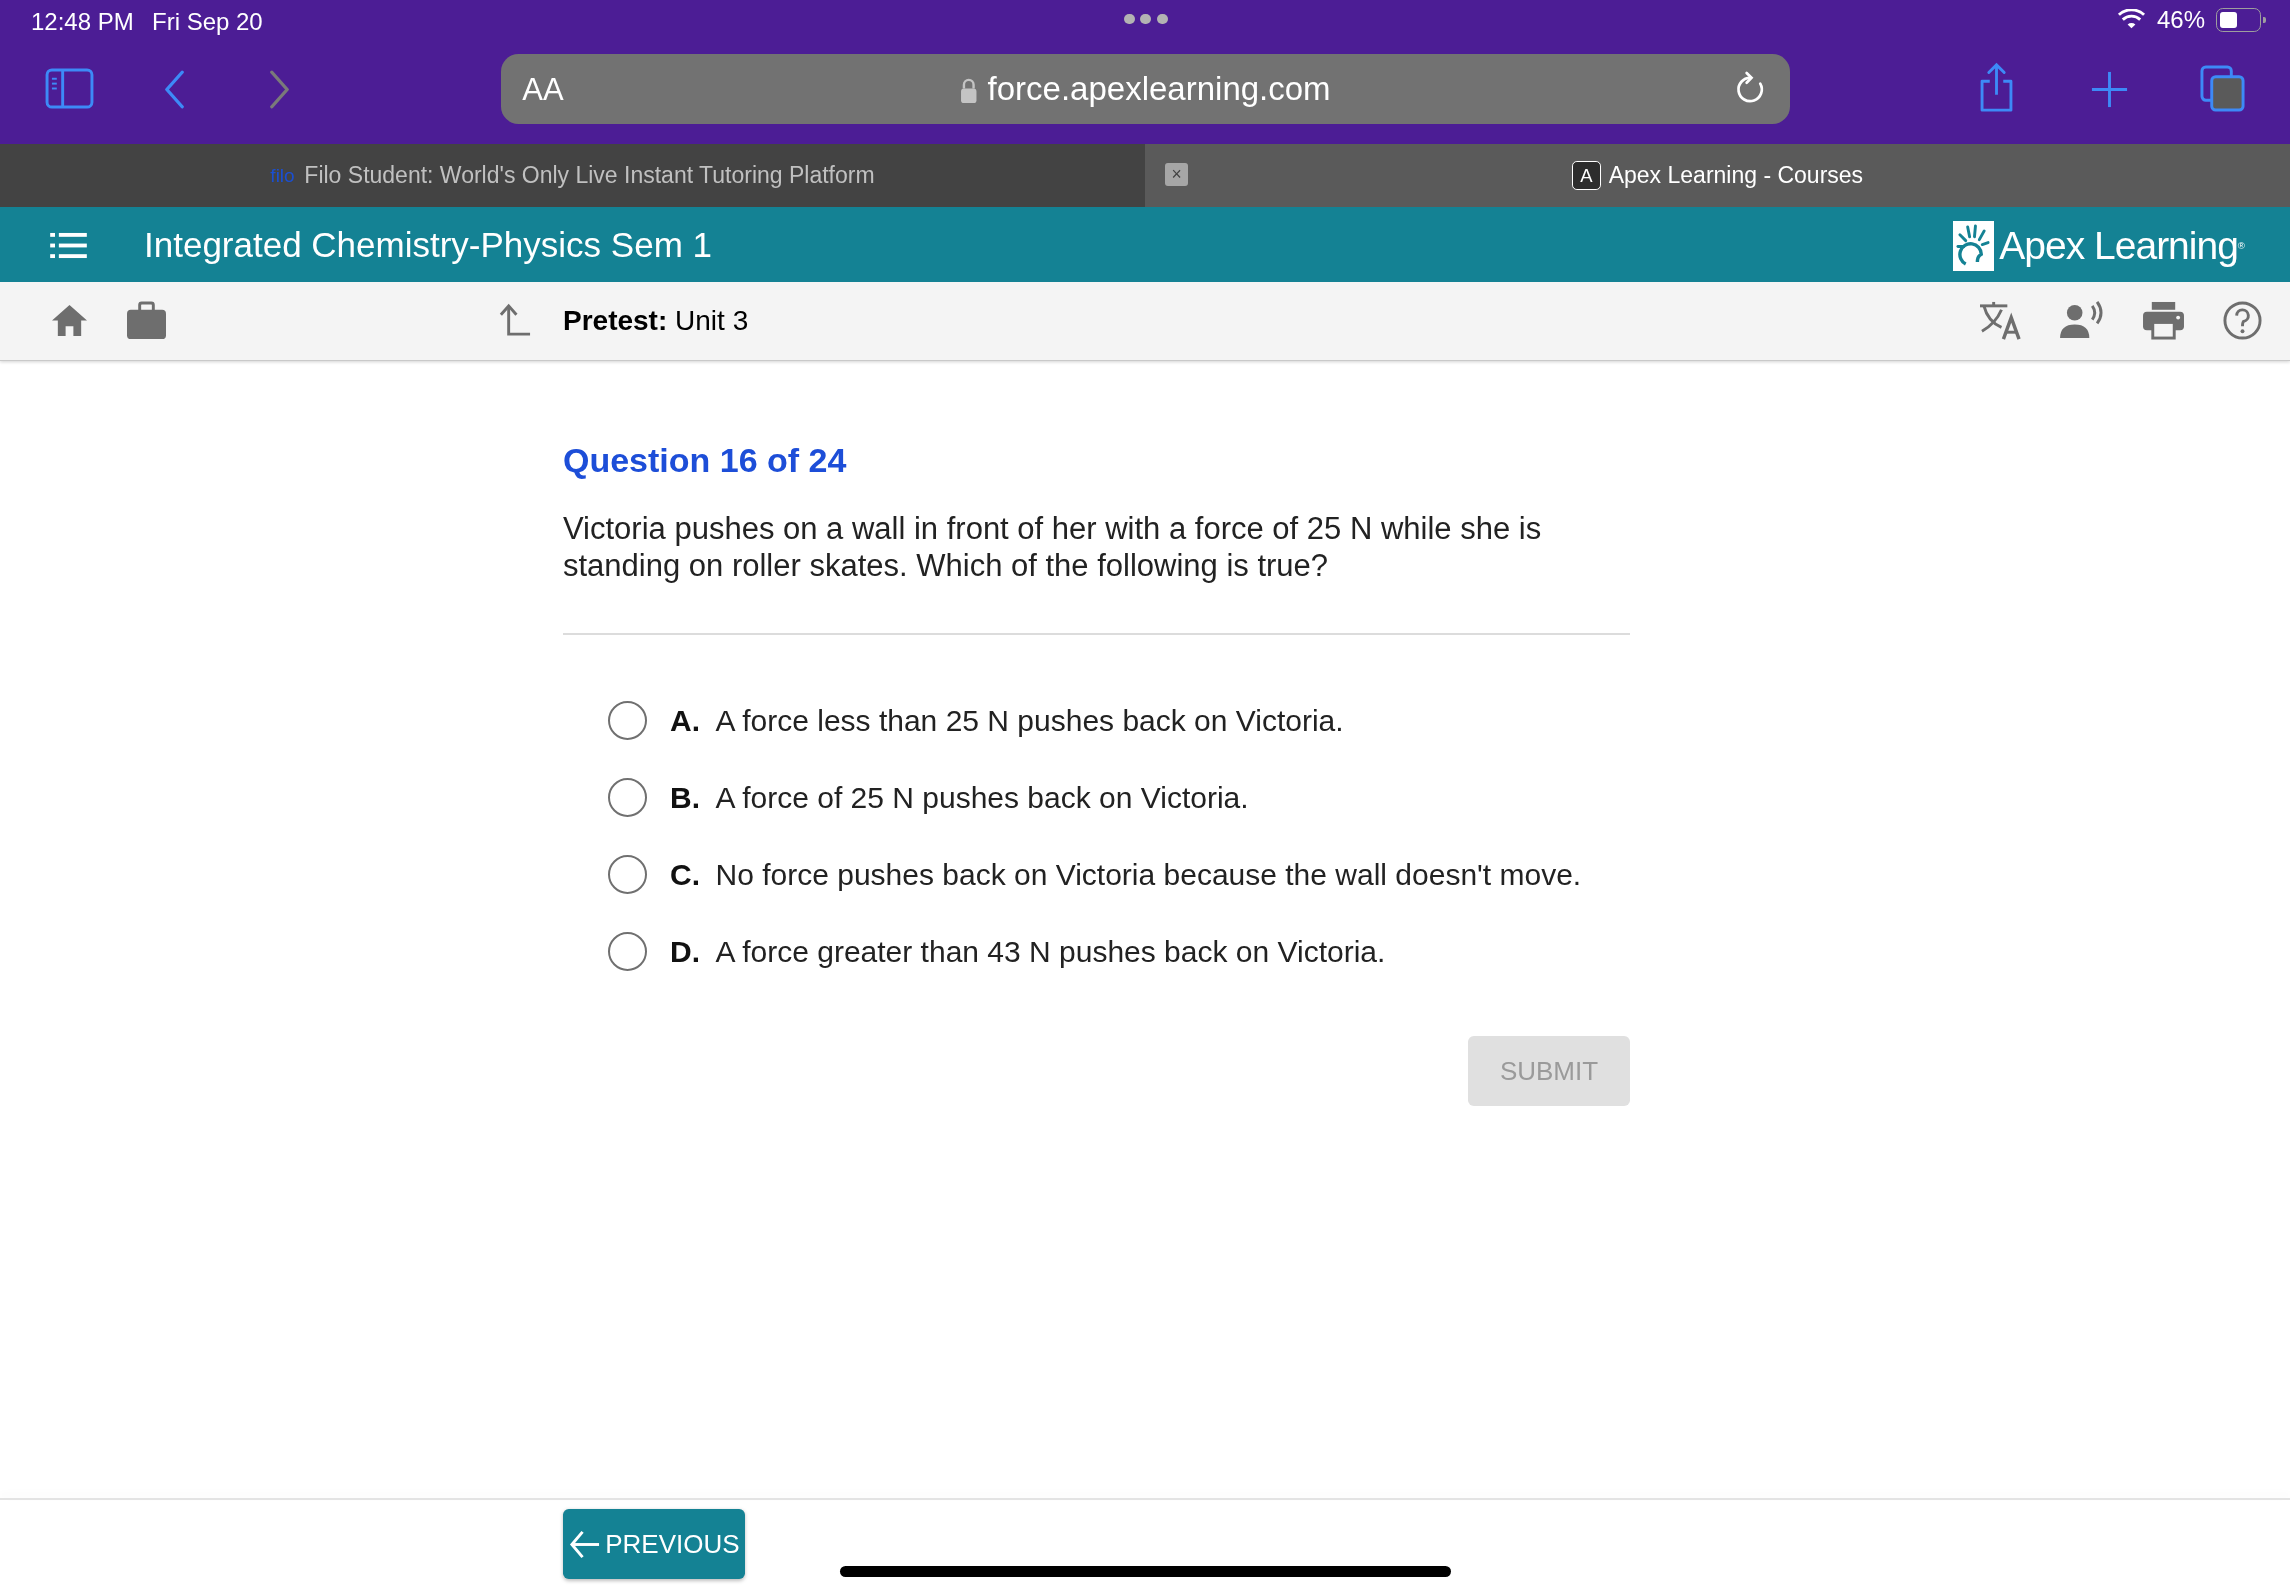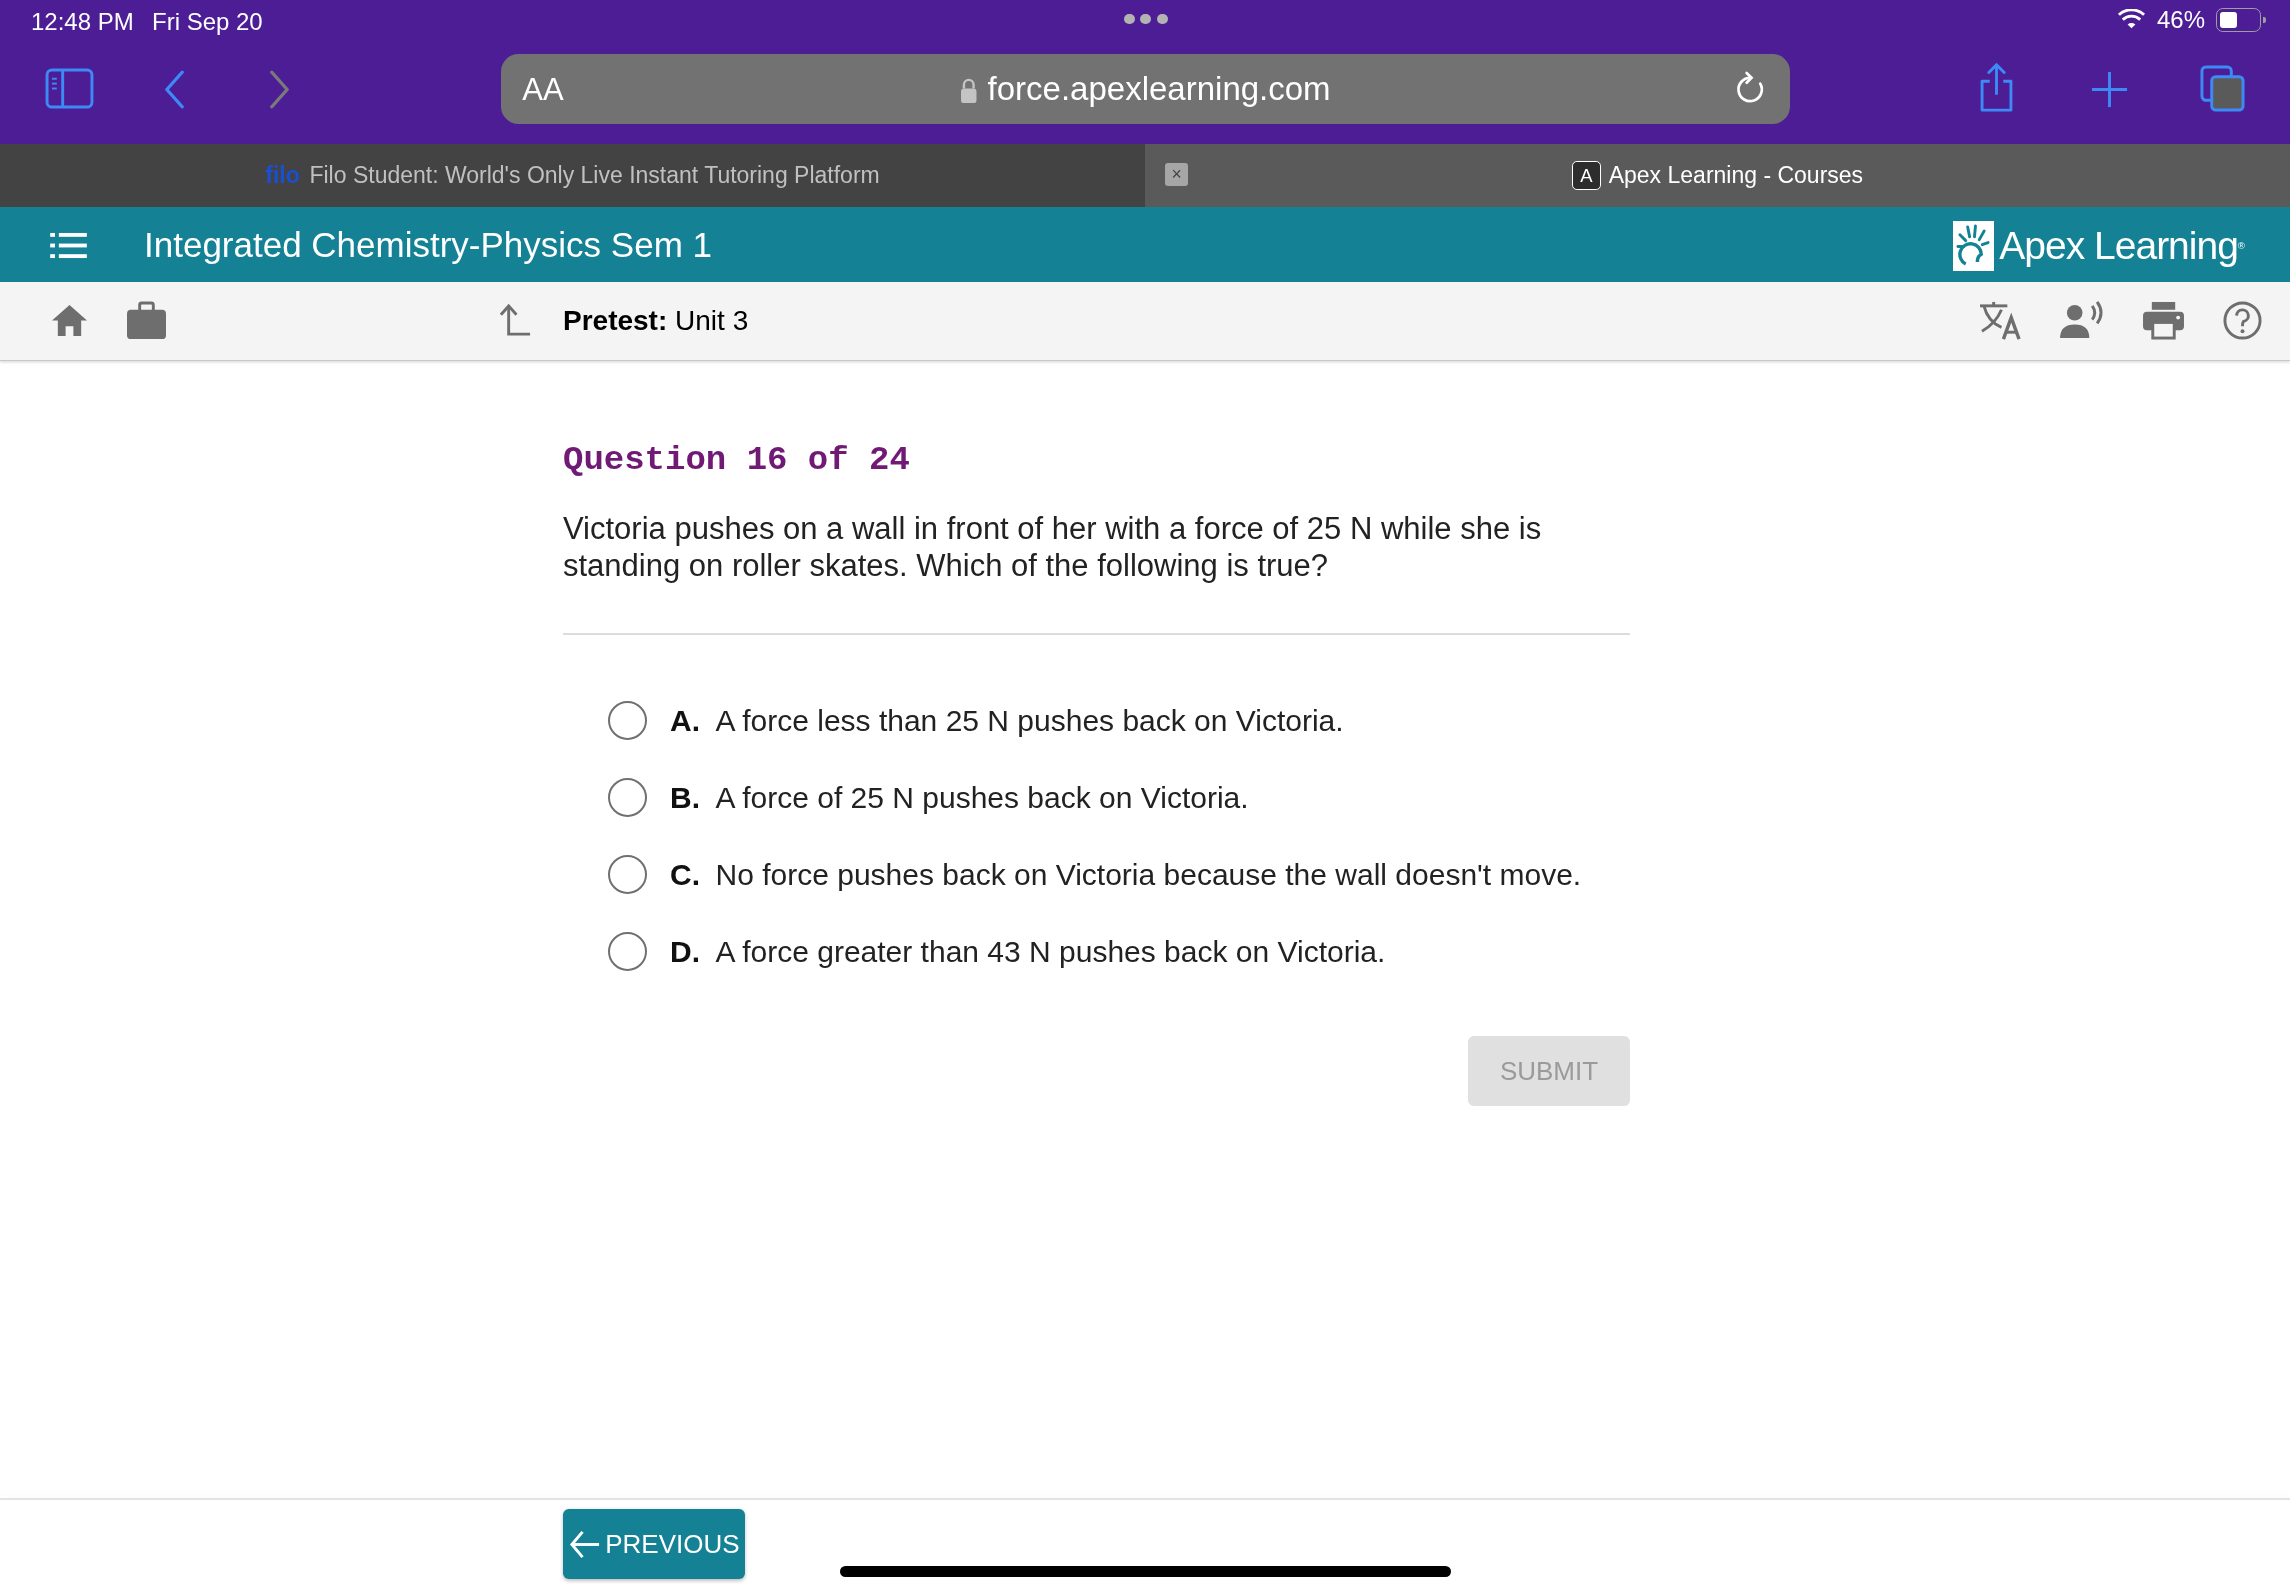--- a/index.html
+++ b/index.html
@@ -19,21 +19,21 @@
 
   .tb-icon { position: absolute; display: flex; align-items: center; justify-content: center; }
   .address { position: absolute; left: 501px; top: 54px; width: 1289px; height: 70px; background: #727272; border-radius: 17.5px; }
   .aa { position: absolute; left: 21.3px; top: 17.5px; color: #fff; font-size: 31px; }
   .url-wrap { position: absolute; left: 0; right: 0; top: 15.5px; text-align: center; color: #fff; font-size: 33px; }
   .lock { display: inline-block; vertical-align: middle; margin-right: 9.7px; }
   .reload { position: absolute; right: 21.3px; top: 15.5px; }
 
   .tabbar { position: absolute; left: 0; top: 144px; width: 2290px; height: 63px; background: #5a5a5a; }
   .tab-filo { position: absolute; left: 0; top: 0; width: 1145px; height: 63px; background: #434343; display: flex; align-items: center; justify-content: center; color: #c0c0c0; font-size: 23px; }
-  .filo-logo { color: #1a4fd1; font-weight: bold; font-size: 23px; margin-right: 9.7px; }
+  .filo-logo { color: #1a4fd1; font-weight: normal; font-size: 19px; margin-right: 9.7px; }
   .tab-close { position: absolute; left: 1165px; top: 19.4px; width: 23px; height: 23px; background: #a6a6a6; border-radius: 2.9px; color: #434343; font-size: 17.5px; line-height: 23px; text-align: center; }
   .tab-apex { position: absolute; left: 1145px; top: 0; width: 1145px; height: 63px; display: flex; align-items: center; justify-content: center; color: #fff; font-size: 23px; }
   .a-badge { width: 29px; height: 29px; border: 1.9px solid #fff; border-radius: 4.9px; background: #2d2d2d; color: #fff; font-size: 18.4px; display: flex; align-items: center; justify-content: center; margin-right: 7.8px; }
 
   
   .apex-header { position: absolute; left: 0; top: 207px; width: 2290px; height: 76px; background: #148294; }
   .menu-icon { position: absolute; left: 50px; top: 25px; }
   .course-title { position: absolute; left: 144px; top: 17.5px; color: #fff; font-size: 35px; }
   .apex-logo { position: absolute; right: 45px; top: 13.6px; display: flex; align-items: center; color: #fff; }
   .apex-logo .mark { width: 41px; height: 50px; background: #fff; margin-right: 5.8px; display: flex; align-items: center; justify-content: center; }
@@ -42,21 +42,21 @@
 
   .subbar { position: absolute; left: 0; top: 282px; width: 2290px; height: 79px; background: #f4f4f4; border-bottom: 1.9px solid #c9c9c9; box-shadow: 0 1.9px 2.9px rgba(0,0,0,0.15); }
   .home-icon { position: absolute; left: 50px; top: 21.3px; }
   .bag-icon { position: absolute; left: 126px; top: 19.4px; }
   .up-icon { position: absolute; left: 497px; top: 21.3px; }
   .pretest { position: absolute; left: 563px; top: 23px; font-size: 28px; color: #000; }
   .pretest b { font-weight: bold; margin-right: 7.8px; }
   .right-tools { position: absolute; right: 27px; top: 17.5px; display: flex; gap: 37px; align-items: center; }
 
   
-  .q-title { position: absolute; left: 563px; top: 441px; font-size: 34px; font-weight: bold; color: #701a75; font-family: Liberation Mono, monospace; }
+  .q-title { position: absolute; left: 563px; top: 441px; font-size: 34px; font-weight: bold; color: #1d4ed8; }
   .q-text { position: absolute; left: 563px; top: 510px; width: 1067px; font-size: 31px; line-height: 37px; color: #222; }
   .divider { position: absolute; left: 563px; top: 633px; width: 1067px; height: 1.9px; background: #dcdcdc; }
   .options { position: absolute; left: 608px; top: 682px; }
   .option { display: flex; align-items: center; height: 77px; cursor: pointer; }
   .radio { width: 39px; height: 39px; border: 2.9px solid #707070; border-radius: 50%; margin-right: 23px; background: #fff; }
   .opt-letter { font-weight: bold; font-size: 30px; color: #111; margin-right: 15.5px; }
   .opt-text { font-size: 30px; color: #222; }
 
   .submit { position: absolute; left: 1468px; top: 1036px; width: 162px; height: 70px; background: #e0e0e0; border-radius: 5.8px; color: #9a9a9a; font-size: 26px; display: flex; align-items: center; justify-content: center; border: none; }
 

